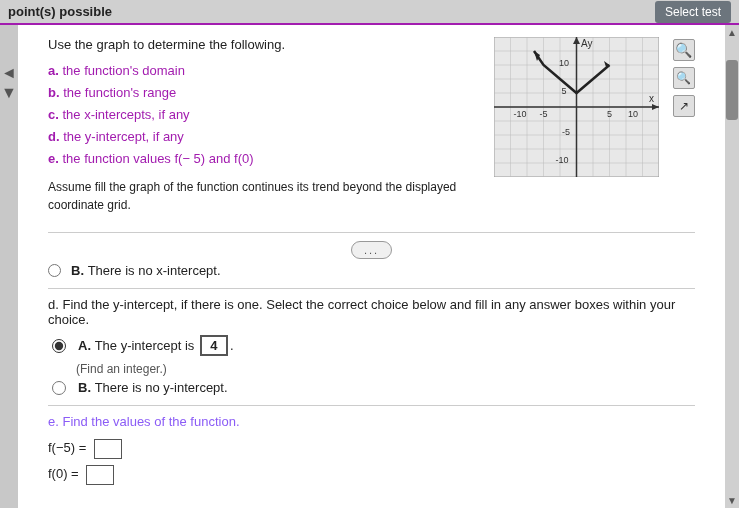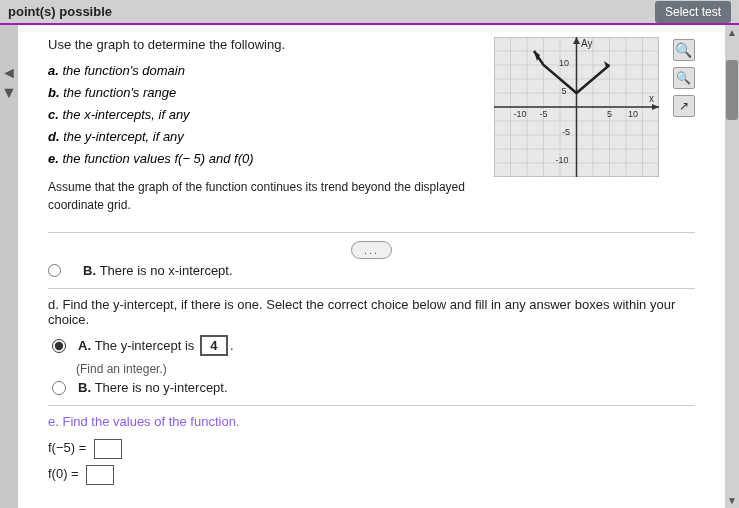--- a/index.html
+++ b/index.html
@@ -86,25 +86,24 @@
     }
 
     .question-title {
       font-size: 13px;
       color: #222;
       margin-bottom: 8px;
     }
 
     .question-list {
       font-size: 13px;
-      color: #000000;
+      color: #a21caf;
       line-height: 1.7;
       list-style: none;
       margin-bottom: 8px;
-      font-style: italic;
     }
 
     .question-list li {
       font-weight: normal;
     }
 
     .question-list li strong {
       font-weight: bold;
     }
 
@@ -268,21 +267,21 @@
     }
 
     .header-right {
       display: flex;
       align-items: flex-start;
     }
 
     .b-option {
       display: flex;
       align-items: center;
-      gap: 22px;
+      gap: 10px;
       font-size: 13px;
       color: #222;
       margin-bottom: 8px;
     }
 
     .d-section-text {
       font-size: 13px;
       color: #222;
       margin-bottom: 8px;
     }
@@ -310,21 +309,21 @@
     <div class="question-header">
       <div class="question-text">
         <div class="question-title">Use the graph to determine the following.</div>
         <ul class="question-list">
           <li><strong>a.</strong> the function's domain</li>
           <li><strong>b.</strong> the function's range</li>
           <li><strong>c.</strong> the x-intercepts, if any</li>
           <li><strong>d.</strong> the y-intercept, if any</li>
           <li><strong>e.</strong> the function values f(− 5) and f(0)</li>
         </ul>
-        <div class="assume-text">Assume that the graph of the function continues its trend beyond the displayed coordinate grid.</div>
+        <div class="assume-text">Assume fill the graph of the function continues its trend beyond the displayed coordinate grid.</div>
       </div>
 
       <div class="header-right">
         <div class="graph-area">
           <svg class="graph-svg" viewBox="0 0 165 140">
 
             <rect width="165" height="140" fill="#e8e8e8" stroke="#999" stroke-width="1"></rect>
 
             <line x1="16.5" y1="0" x2="16.5" y2="140" stroke="#bbb" stroke-width="0.5"></line>
             <line x1="33" y1="0" x2="33" y2="140" stroke="#bbb" stroke-width="0.5"></line>

